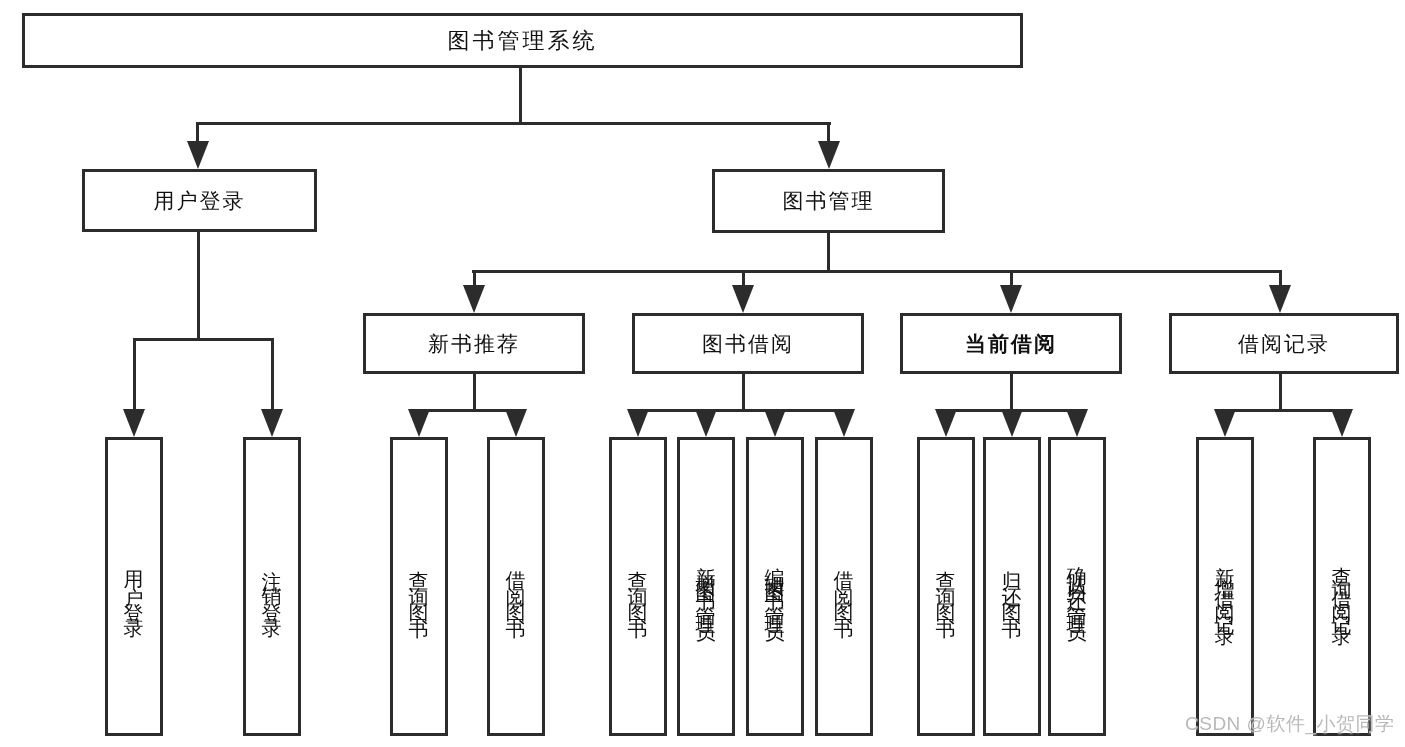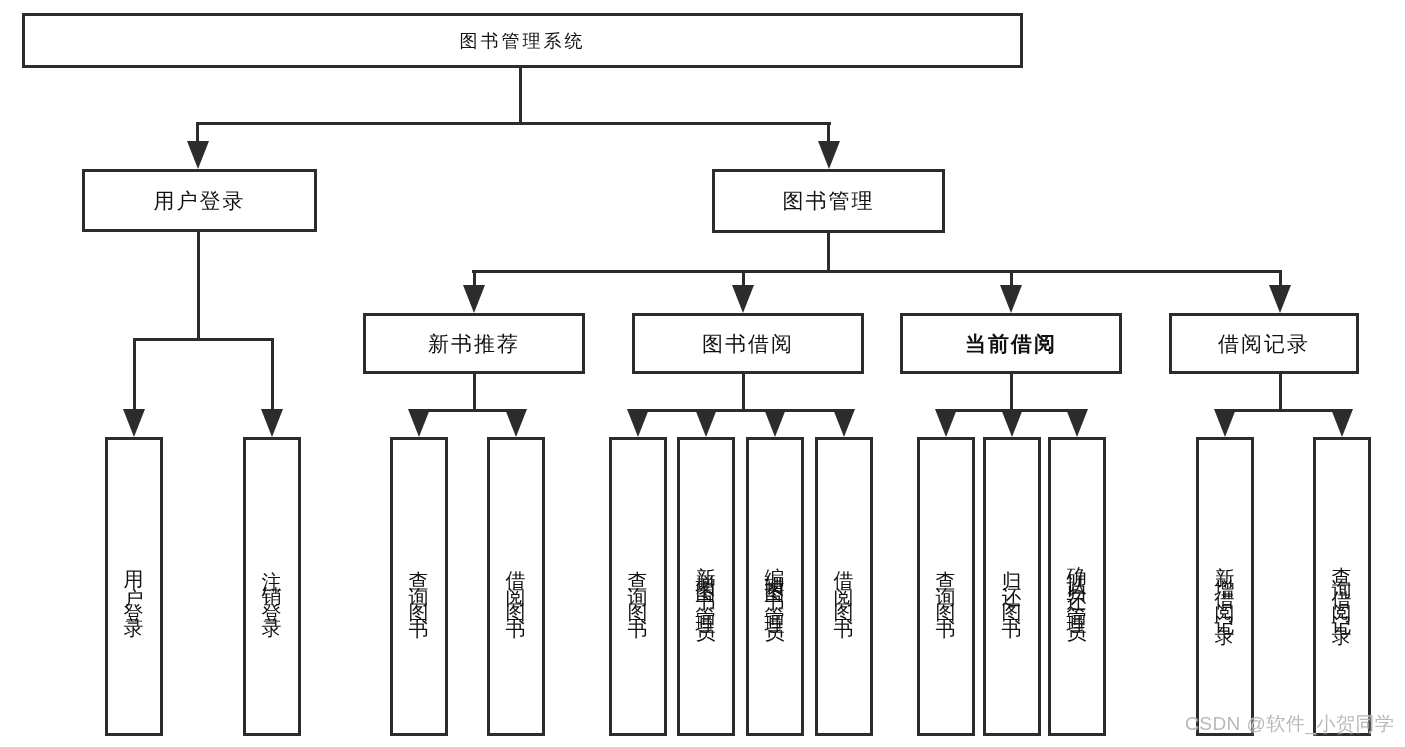--- a/index.html
+++ b/index.html
@@ -20,21 +20,21 @@
   .box{
     position:absolute;
     box-sizing:border-box;
     border:3px solid var(--line);
     background:var(--bg);
     display:flex;
     align-items:center;
     justify-content:center;
   }
   .box.h{font-size:21px;letter-spacing:2px;}
-  .box.root{font-size:18px;letter-spacing:3px;}
+  .box.root{font-size:22px;letter-spacing:3px;}
   .box.v{top:437px;width:58px;height:299px;}
   .vt{
     writing-mode:vertical-rl;
     text-orientation:mixed;
     font-size:20px;
     letter-spacing:16px;
     line-height:1;
     white-space:nowrap;
   }
   .vt-mid{letter-spacing:12px;}
@@ -100,21 +100,21 @@
 
   <div class="box h" style="left:363px;top:313px;width:222px;height:61px;">
     <span>新书推荐</span>
   </div>
   <div class="box h" style="left:632px;top:313px;width:232px;height:61px;">
     <span>图书借阅</span>
   </div>
   <div class="box h" style="left:900px;top:313px;width:222px;height:61px;font-weight:bold;">
     <span>当前借阅</span>
   </div>
-  <div class="box h" style="left:1169px;top:313px;width:190px;height:61px;">
+  <div class="box h" style="left:1169px;top:313px;width:230px;height:61px;">
     <span>借阅记录</span>
   </div>
 
   <div class="line" style="left:473px;top:374px;width:3px;height:35px;"></div>
   <div class="line" style="left:418px;top:409px;width:100px;height:3px;"></div>
   <div class="arrow" style="left:408px;top:409px;"></div>
   <div class="arrow" style="left:505px;top:409px;"></div>
 
   <div class="line" style="left:742px;top:374px;width:3px;height:35px;"></div>
   <div class="line" style="left:637px;top:409px;width:209px;height:3px;"></div>

